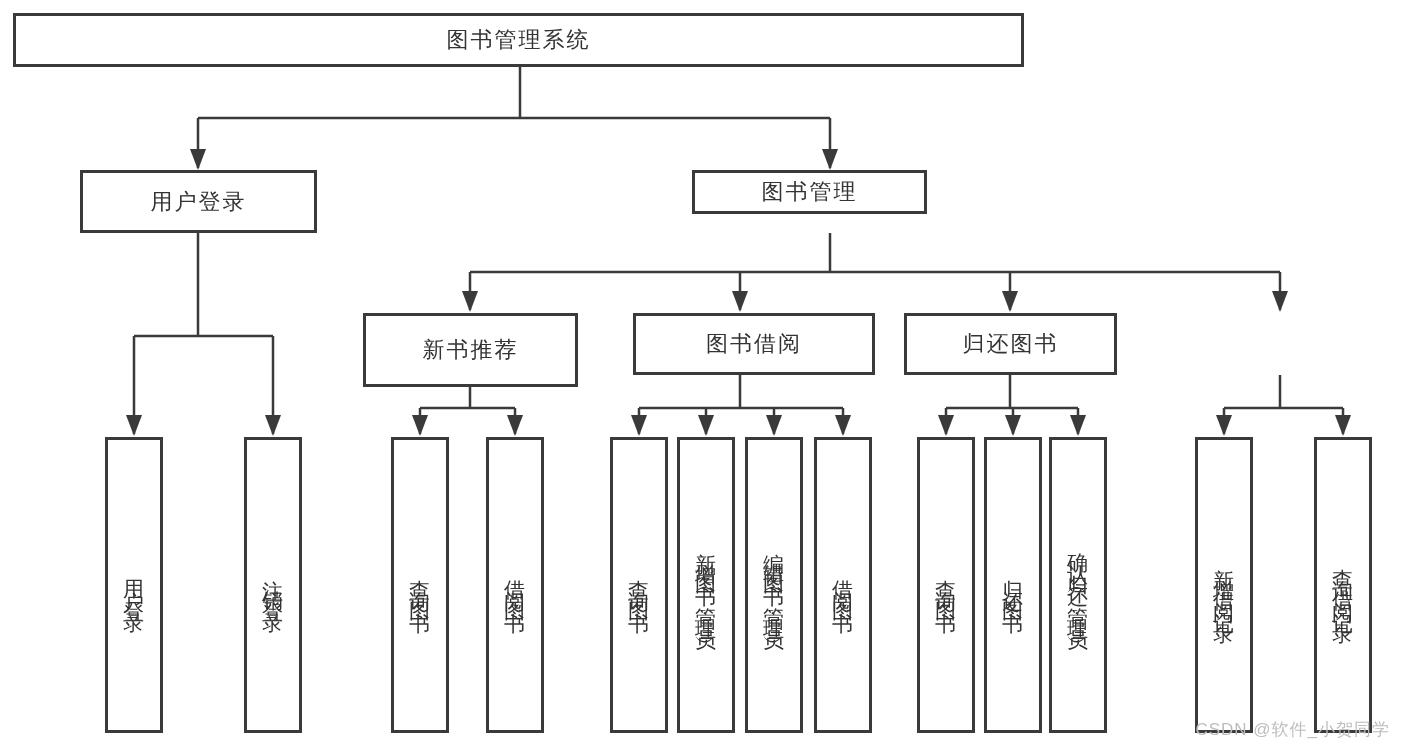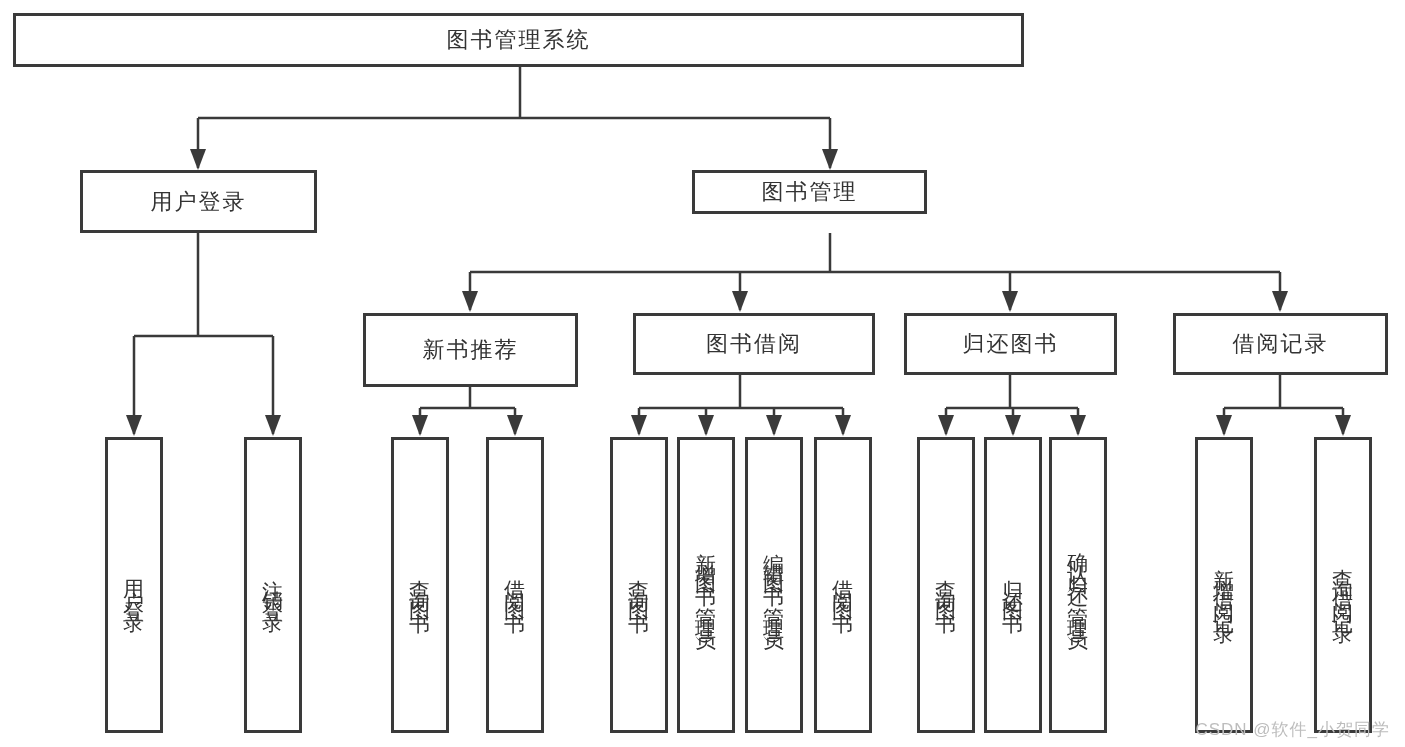--- a/index.html
+++ b/index.html
@@ -88,21 +88,20 @@
   </svg>
 
   <div class="box h" style="left:13px;top:13px;width:1011px;height:54px">图书管理系统</div>
 
   <div class="box h" style="left:80px;top:170px;width:237px;height:63px">用户登录</div>
   <div class="box h" style="left:692px;top:170px;width:235px;height:44px">图书管理</div>
 
   <div class="box h" style="left:363px;top:313px;width:215px;height:74px">新书推荐</div>
   <div class="box h" style="left:633px;top:313px;width:242px;height:62px">图书借阅</div>
   <div class="box h" style="left:904px;top:313px;width:213px;height:62px">归还图书</div>
-  <div class="box h" style="left:1173px;top:313px;width:215px;height:62px">借阅记录</div>
 
   <div class="box v" style="left:105px;top:437px;width:58px;height:296px">用户登录</div>
   <div class="box v" style="left:244px;top:437px;width:58px;height:296px">注销登录</div>
 
   <div class="box v" style="left:391px;top:437px;width:58px;height:296px">查询图书</div>
   <div class="box v" style="left:486px;top:437px;width:58px;height:296px">借阅图书</div>
 
   <div class="box v" style="left:610px;top:437px;width:58px;height:296px">查询图书</div>
   <div class="box v" style="left:677px;top:437px;width:58px;height:296px">新增图书（管理员）</div>
   <div class="box v" style="left:745px;top:437px;width:58px;height:296px">编辑图书（管理员）</div>

